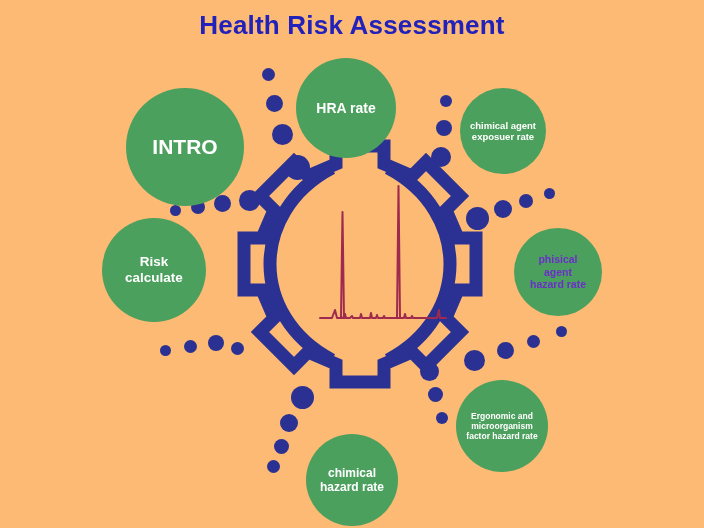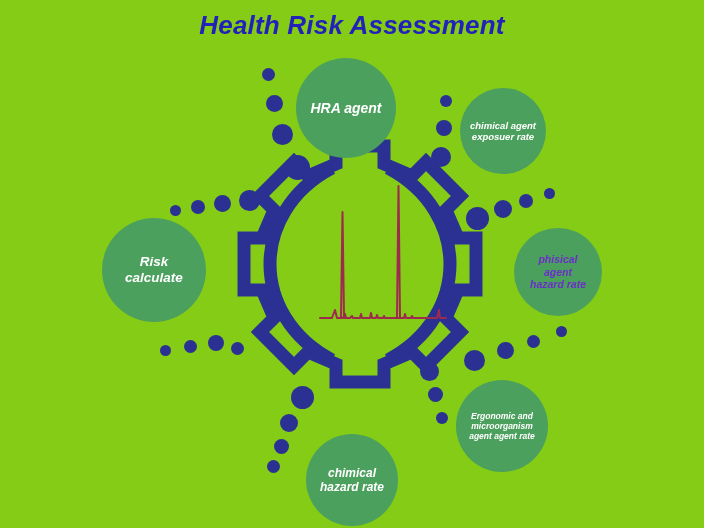--- a/index.html
+++ b/index.html
@@ -12,22 +12,21 @@
     background: #ffffff;
     font-family: "Liberation Sans", sans-serif;
     overflow: hidden;
     position: relative;
   }
   #slide {
     position: absolute;
     left: 0; top: 0;
     width: 704px;
     height: 528px;
-    background: #84cc16;
-    font-style: italic;
+    background: #fdba74;
   }
   #title {
     position: absolute;
     left: 0;
     top: 10px;
     width: 704px;
     text-align: center;
     font-size: 26px;
     font-weight: bold;
     color: #2222bb;
@@ -201,28 +200,29 @@
                  L201 180 L203 172 L204 180
                  L210 180"></path>
 
         <path d="M104 180 L105 180 L106.5 74 L108 180 L109 180"></path>
 
         <path d="M160 180 L161 180 L162.5 48 L164 180 L165 180"></path>
       </g>
     </svg>
   </div>
 
-  <div class="bubble" id="b-hra">HRA agent</div>
+  <div class="bubble" id="b-intro">INTRO</div>
+  <div class="bubble" id="b-hra">HRA rate</div>
   <div class="bubble" id="b-chem-exp">chimical agent
 exposuer rate</div>
   <div class="bubble" id="b-phys">phisical
 agent
 hazard rate</div>
   <div class="bubble" id="b-ergo">Ergonomic and
 microorganism
-agent agent rate</div>
+factor hazard rate</div>
   <div class="bubble" id="b-chem-haz">chimical
 hazard rate</div>
   <div class="bubble" id="b-risk">Risk
 calculate</div>
 
 
 </div>
 
 </body></html>

